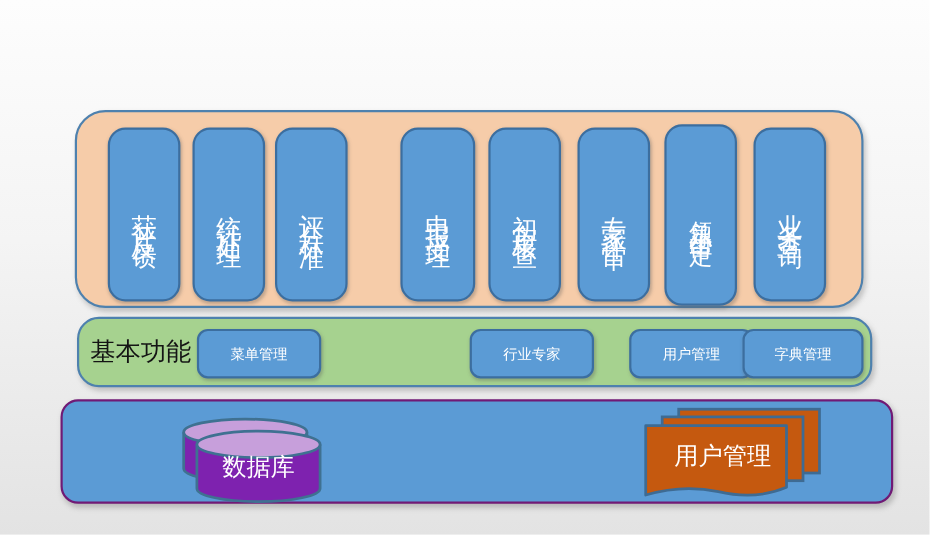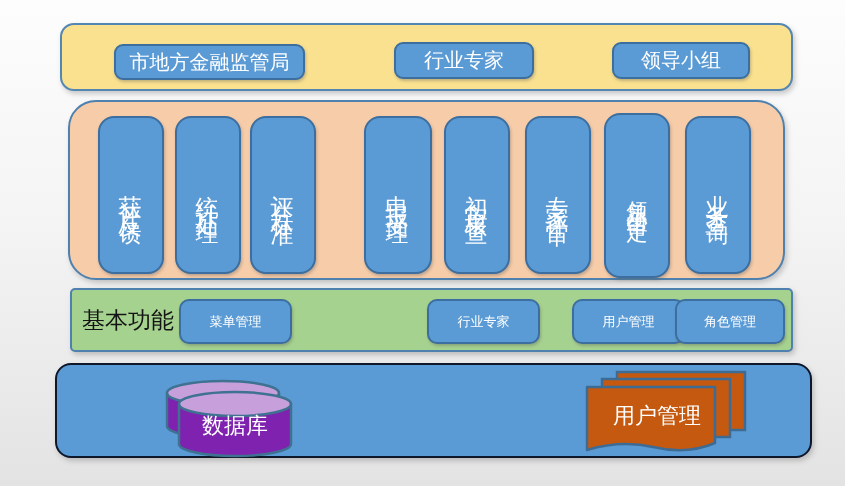--- a/index.html
+++ b/index.html
@@ -12,24 +12,24 @@
   .stage{position:absolute;left:0;top:0;width:845px;height:486px;}
   .layer{position:absolute;box-sizing:border-box;box-shadow:2px 3px 5px rgba(110,110,110,.35);}
   
   .actors{left:60px;top:23px;width:733px;height:68px;background:#fae18f;
           border:2px solid #5486b2;border-radius:14px;}
   
   .process{left:68px;top:100px;width:717px;height:180px;background:#f6cca9;
            border:2px solid #4e81ae;border-radius:28px;}
   
   .basic{left:70px;top:288px;width:723px;height:64px;background:#a6d28f;
-         border:2px solid #4e81ae;border-radius:5px;}
+         border:2px solid #4e81ae;border-radius:20px;}
   
   .storage{left:55px;top:363px;width:757px;height:95px;background:#5b9bd5;
-           border:2px solid #0f172a;border-radius:16px;}
+           border:2px solid #701a75;border-radius:16px;}
 
   .node{position:absolute;box-sizing:border-box;background:#5b9bd5;
         border:2px solid #3c6e9f;color:#ffffff;display:flex;
         align-items:center;justify-content:center;text-align:center;
         box-shadow:1px 2px 3px rgba(90,90,90,.35);}
   
   .abtn{border-radius:9px;font-size:20px;white-space:nowrap;}
   .a1{left:52px;top:19px;width:191px;height:36px;}
   .a2{left:332px;top:17px;width:140px;height:37px;}
   .a3{left:550px;top:17px;width:138px;height:37px;}
@@ -54,25 +54,20 @@
   .storage-label{position:absolute;color:#ffffff;font-size:22px;text-align:center;
                  height:28px;line-height:28px;white-space:nowrap;}
   .db-label{left:122px;top:47px;width:112px;}
   .files-label{left:530px;top:37px;width:140px;}
 </style>
 </head>
 <body>
 
 <div class="stage">
 
-  <div class="layer actors">
-    <div class="node abtn a1">市地方金融监管局</div>
-    <div class="node abtn a2">行业专家</div>
-    <div class="node abtn a3">领导小组</div>
-  </div>
 
   <div class="layer process">
     <div class="node vbox v1">
         <span>获评反馈</span>
       </div>
     <div class="node vbox v2">
         <span>统计处理</span>
       </div>
     <div class="node vbox v3">
         <span>评分标准</span>
@@ -92,21 +87,21 @@
     <div class="node vbox v8">
         <span>业务查询</span>
       </div>
   </div>
 
   <div class="layer basic">
     <div class="basic-label">基本功能</div>
     <div class="node gbtn g1">菜单管理</div>
     <div class="node gbtn g3">行业专家</div>
     <div class="node gbtn g4">用户管理</div>
-    <div class="node gbtn g5">角色管理</div>
+    <div class="node gbtn g5">字典管理</div>
   </div>
 
   <div class="layer storage">
     <svg class="icon db-icon" viewBox="0 0 132 80" xmlns="http://www.w3.org/2000/svg">
 
       <path d="M2,15 v33 a56,12 0 0 0 112,0 v-33" fill="#7e22af" stroke="#3f7191" stroke-width="2.5"></path>
       <ellipse cx="58" cy="15" rx="56" ry="12" fill="#c79fdb" stroke="#3f7191" stroke-width="2.5"></ellipse>
 
       <path d="M14,26 v40 a56,12 0 0 0 112,0 v-40" fill="#7e22af" stroke="#3f7191" stroke-width="2.5"></path>
       <ellipse cx="70" cy="26" rx="56" ry="12" fill="#c79fdb" stroke="#3f7191" stroke-width="2.5"></ellipse>

